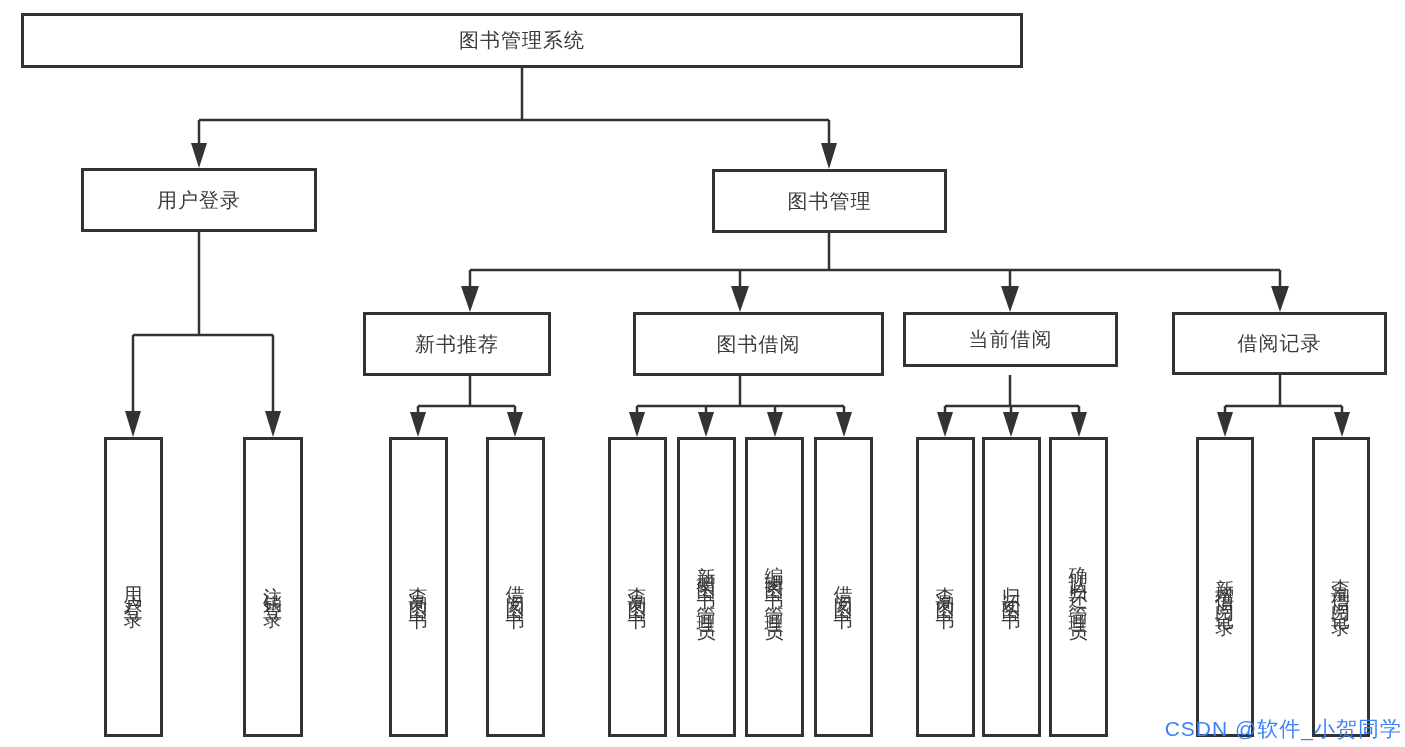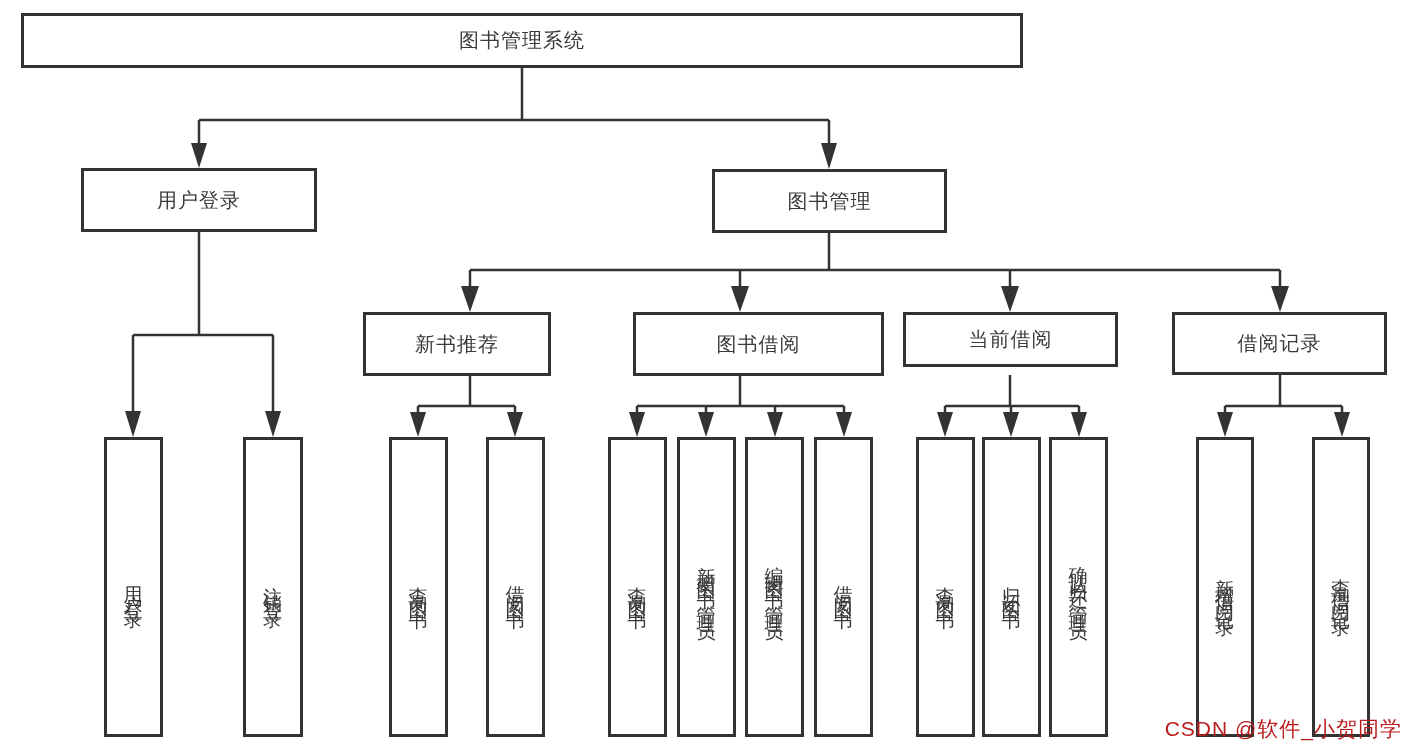--- a/index.html
+++ b/index.html
@@ -46,21 +46,21 @@
     font-size: 19px;
     letter-spacing: 8px;
     line-height: 1;
     white-space: nowrap;
   }
   .watermark {
     position: absolute;
     right: 3px;
     bottom: 4px;
     font-size: 21px;
-    color: #b91c1c;
+    color: #3b82f6;
     letter-spacing: 1px;
   }
 </style>
 </head>
 <body>
 
 <div id="canvas">
 
   <svg id="wires" viewBox="0 0 1405 747" xmlns="http://www.w3.org/2000/svg">
     <g stroke="#333333" stroke-width="2.5" fill="none">

